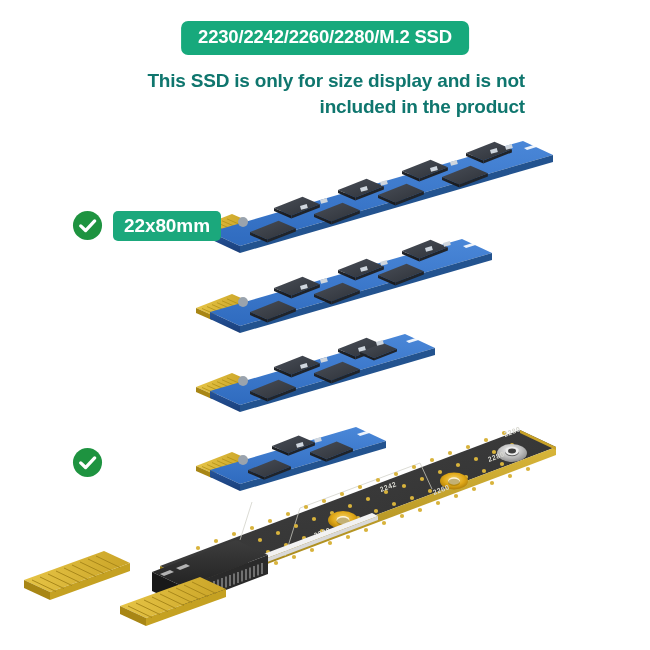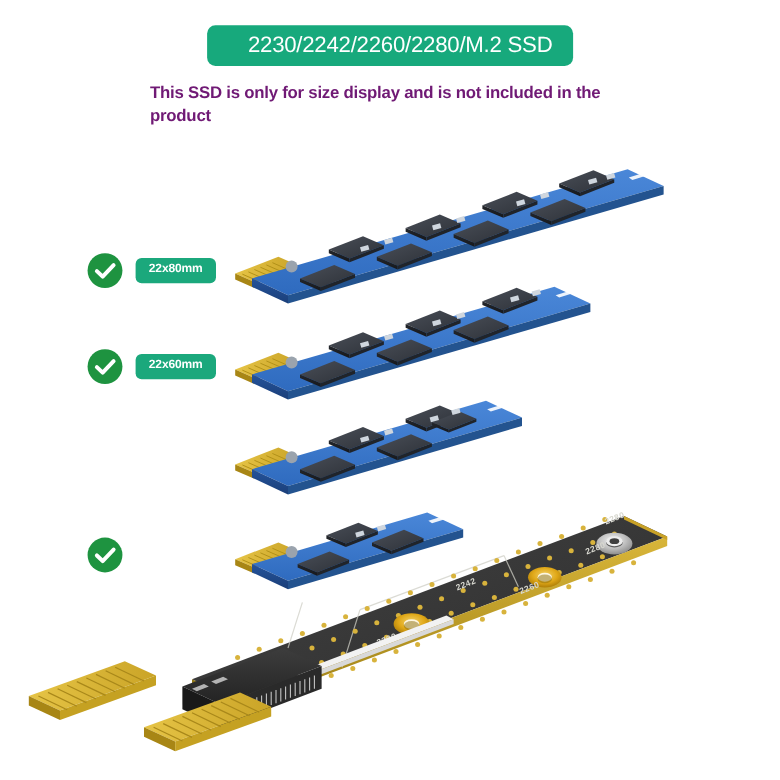--- a/index.html
+++ b/index.html
@@ -27,37 +27,37 @@
 
   
   .title-badge {
     position: absolute;
     left: 50%;
     transform: translateX(-50%);
     top: 21px;
     background: #17a97c;
     color: #ffffff;
     font-size: 18.5px;
-    font-weight: normal;
+    font-weight: bold;
     letter-spacing: -0.2px;
-    padding: 7px 17px 8px 34px;
+    padding: 7px 17px 8px 17px;
     border-radius: 7px;
     white-space: nowrap;
     line-height: 1;
   }
 
   .subtitle {
     position: absolute;
     left: 50%;
     transform: translateX(-50%);
     top: 68px;
     width: 400px;
-    text-align: left;
-    color: #701a75;
-    font-size: 14px;
+    text-align: right;
+    color: #0f766e;
+    font-size: 19px;
     font-weight: bold;
     line-height: 1.35;
     letter-spacing: -0.2px;
   }
 
   
   .size-row {
     position: absolute;
     display: flex;
     align-items: center;
@@ -66,21 +66,21 @@
   }
   .check-icon {
     width: 31px;
     height: 31px;
     flex: 0 0 31px;
     display: block;
   }
   .size-pill {
     background: #1ba87c;
     color: #ffffff;
-    font-size: 10px;
+    font-size: 19px;
     font-weight: bold;
     padding: 5px 11px 6px 11px;
     border-radius: 5px;
     white-space: nowrap;
     line-height: 1;
     letter-spacing: -0.1px;
   }
 
   
   #art {
@@ -553,27 +553,20 @@
   <div class="subtitle">This SSD is only for size display and is not included in the product</div>
 
   <div class="size-row" style="top:210px;">
     <svg class="check-icon" viewBox="0 0 32 32">
       <circle cx="16" cy="16" r="15" fill="#1e9340"></circle>
       <path d="M9 16.4 L14 21.2 L23.4 11.3" fill="none" stroke="#ffffff" stroke-width="3.4" stroke-linecap="round" stroke-linejoin="round"></path>
     </svg>
     <span class="size-pill">22x80mm</span>
   </div>
 
-  <div class="size-row" style="top:290px;">
-    <svg class="check-icon" viewBox="0 0 32 32">
-      <circle cx="16" cy="16" r="15" fill="#1e9340"></circle>
-      <path d="M9 16.4 L14 21.2 L23.4 11.3" fill="none" stroke="#ffffff" stroke-width="3.4" stroke-linecap="round" stroke-linejoin="round"></path>
-    </svg>
-    <span class="size-pill">22x60mm</span>
-  </div>
 
 
   <div class="size-row" style="top:447px;">
     <svg class="check-icon" viewBox="0 0 32 32">
       <circle cx="16" cy="16" r="15" fill="#1e9340"></circle>
       <path d="M9 16.4 L14 21.2 L23.4 11.3" fill="none" stroke="#ffffff" stroke-width="3.4" stroke-linecap="round" stroke-linejoin="round"></path>
     </svg>
   </div>
 
 </div>

